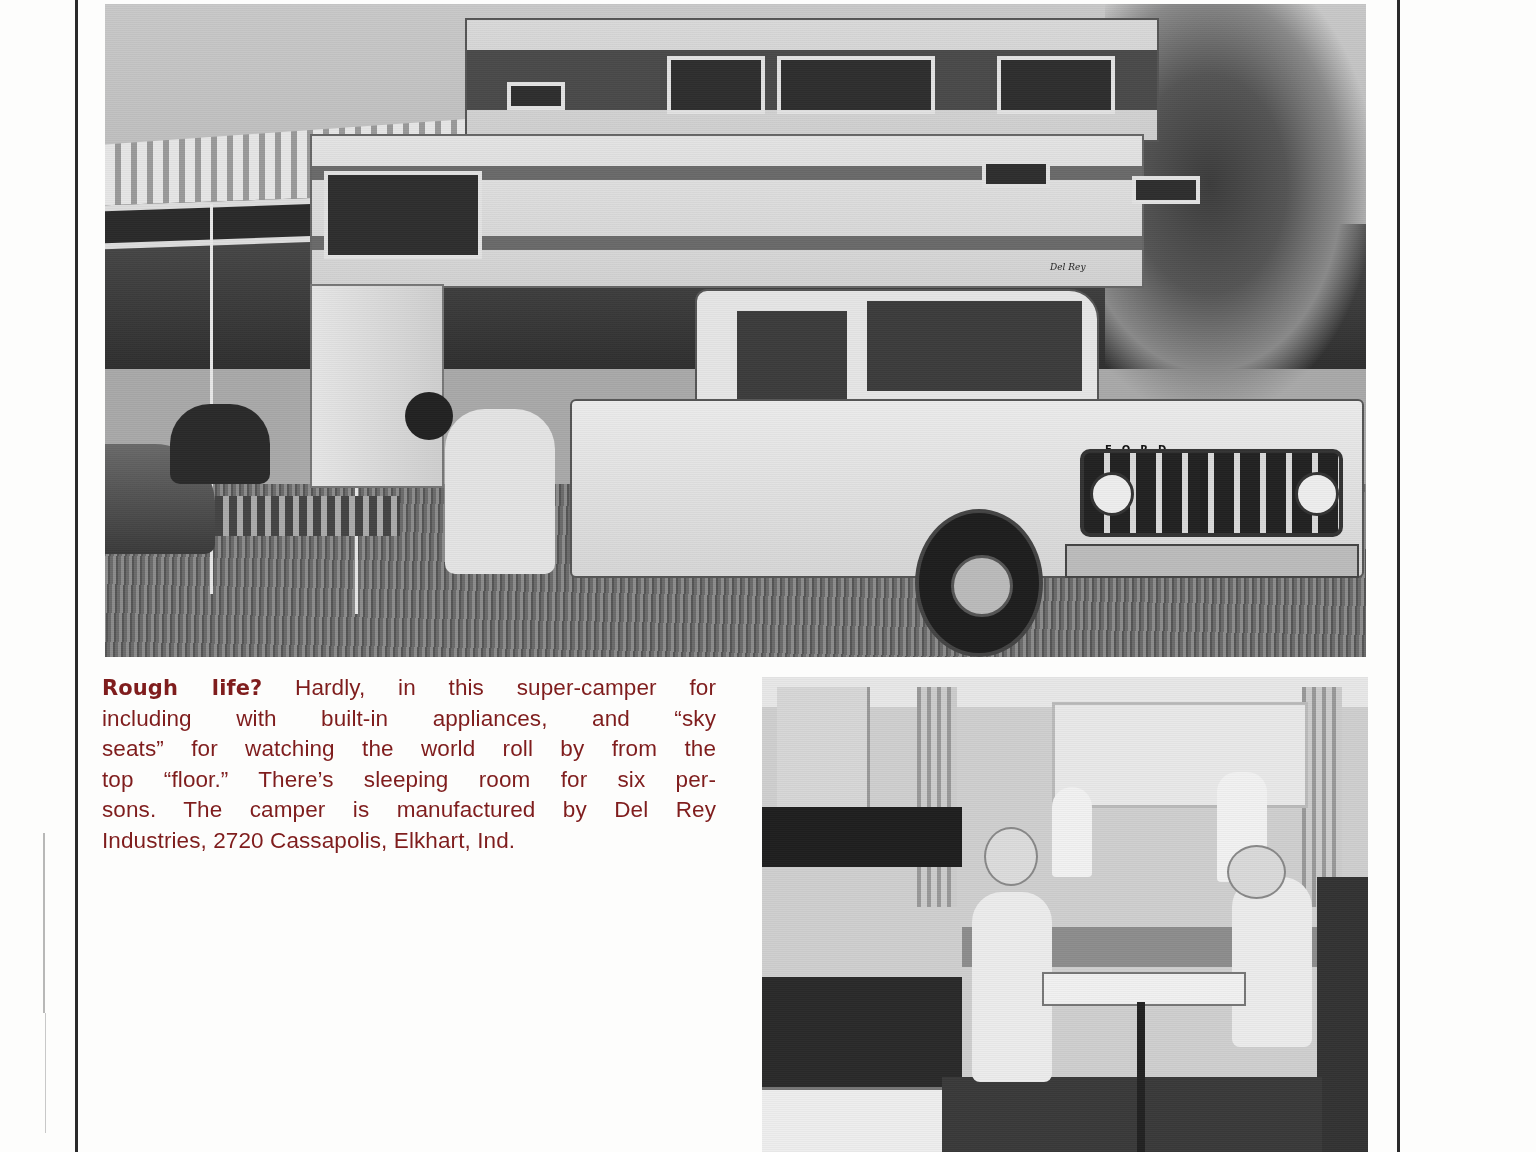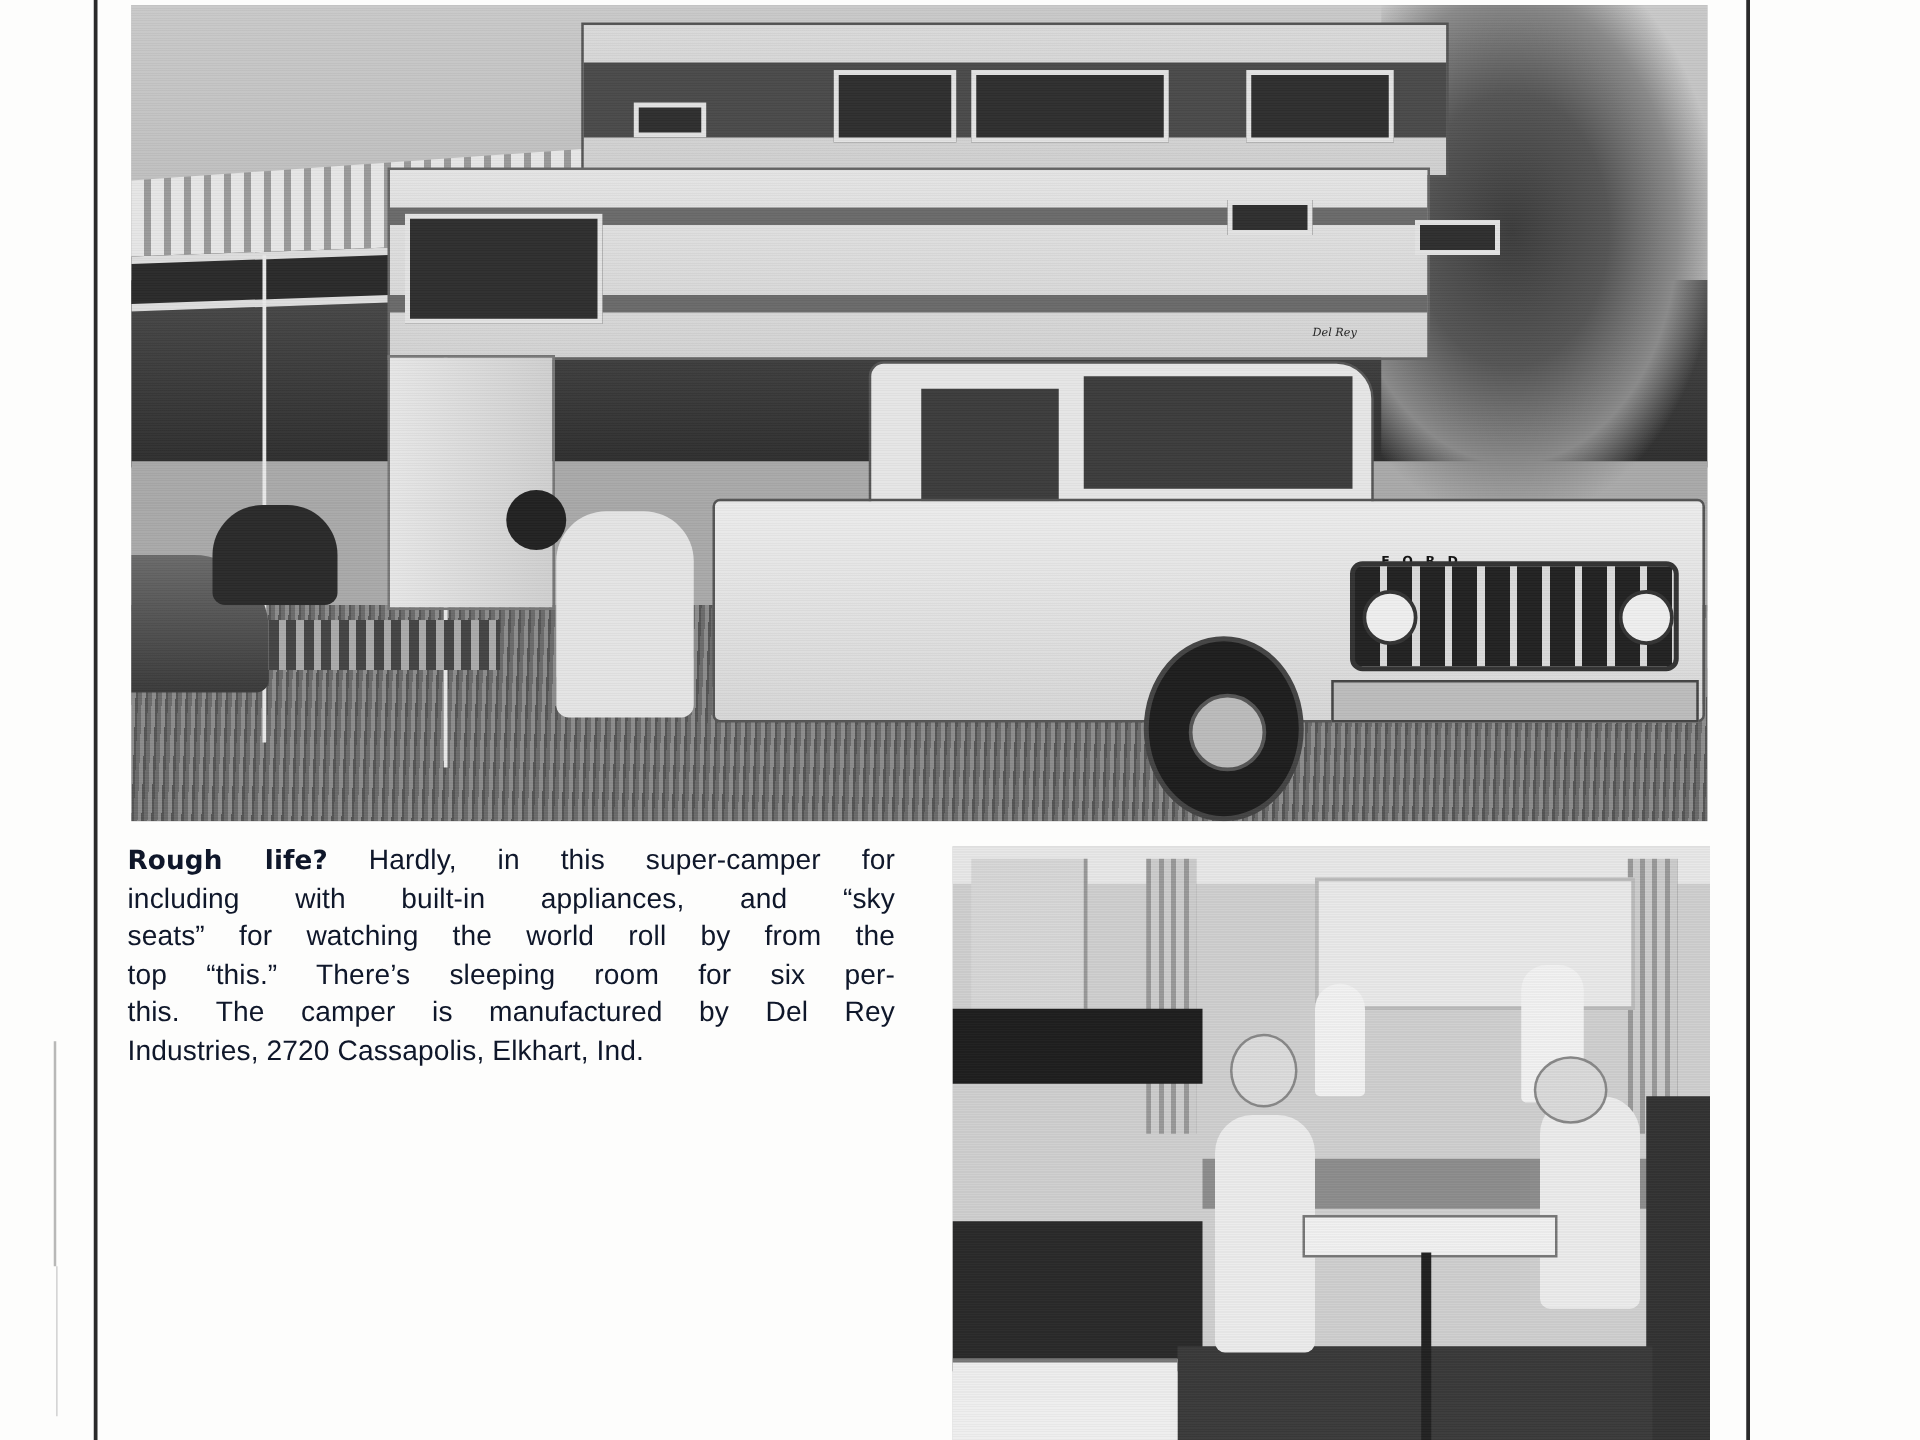--- a/index.html
+++ b/index.html
@@ -61,21 +61,21 @@
   .hair { position: absolute; border-radius: 50%; background: #222; }
   .table { position: absolute; left: 110px; top: 492px; width: 185px; height: 40px;
     background: repeating-linear-gradient(90deg,#444 0 8px,#aaa 8px 14px); }
   .logo-delrey { position: absolute; left: 945px; top: 258px; font-family: "DejaVu Serif", serif; font-size: 9px; color: #222; font-style: italic; }
   .ford { position: absolute; left: 1000px; top: 440px; font-family: "DejaVu Sans", sans-serif; font-size: 10px; letter-spacing: 10px; color: #111; font-weight: bold; }
 
   
   .caption {
     position: absolute; left: 102px; top: 673px; width: 614px;
     font-family: "Liberation Sans", sans-serif; font-size: 22.5px; line-height: 30.5px;
-    color: #0f172a; text-align: justify; letter-spacing: 0.1px;
+    color: #7f1d1d; text-align: justify; letter-spacing: 0.1px;
   }
   .caption .line { display: block; text-align: justify; text-align-last: justify; white-space: nowrap; }
   .caption .line.last { text-align-last: left; }
   .caption b { font-weight: bold; font-family: "DejaVu Sans", sans-serif; font-size: 21px; }
 
   
   .photo-bottom {
     position: absolute; left: 762px; top: 677px; width: 606px; height: 475px;
     overflow: hidden; background: #cfcfcf;
   }
@@ -155,22 +155,22 @@
   <div class="person" style="left:340px; top:405px; width:110px; height:165px;"></div>
   <div class="hair" style="left:300px; top:388px; width:48px; height:48px;"></div>
   <div class="person" style="left:65px; top:400px; width:100px; height:80px; background:#2a2a2a;"></div>
   <div class="grain"></div>
 </div>
 
 <div class="caption">
   <span class="line"><b>Rough life?</b><span> Hardly, in this super-camper for</span></span>
   <span class="line">including with built-in appliances, and “sky</span>
   <span class="line">seats” for watching the world roll by from the</span>
-  <span class="line">top “this.” There’s sleeping room for six per-</span>
-  <span class="line">this. The camper is manufactured by Del Rey</span>
+  <span class="line">top “floor.” There’s sleeping room for six per-</span>
+  <span class="line">sons. The camper is manufactured by Del Rey</span>
   <span class="line last">Industries, 2720 Cassapolis, Elkhart, Ind.</span>
 </div>
 
 <div class="photo-bottom" title="Interior of the camper: two women playing chess at a dinette table beside the kitchen, children in the background">
   <div class="pb-ceiling"></div>
   <div class="pb-cabinet"></div>
   <div class="pb-curtain" style="left:155px;"></div>
   <div class="pb-curtain" style="left:540px;"></div>
   <div class="pb-window"></div>
   <div class="pb-kid" style="left:290px; top:110px; width:40px; height:90px;"></div>

